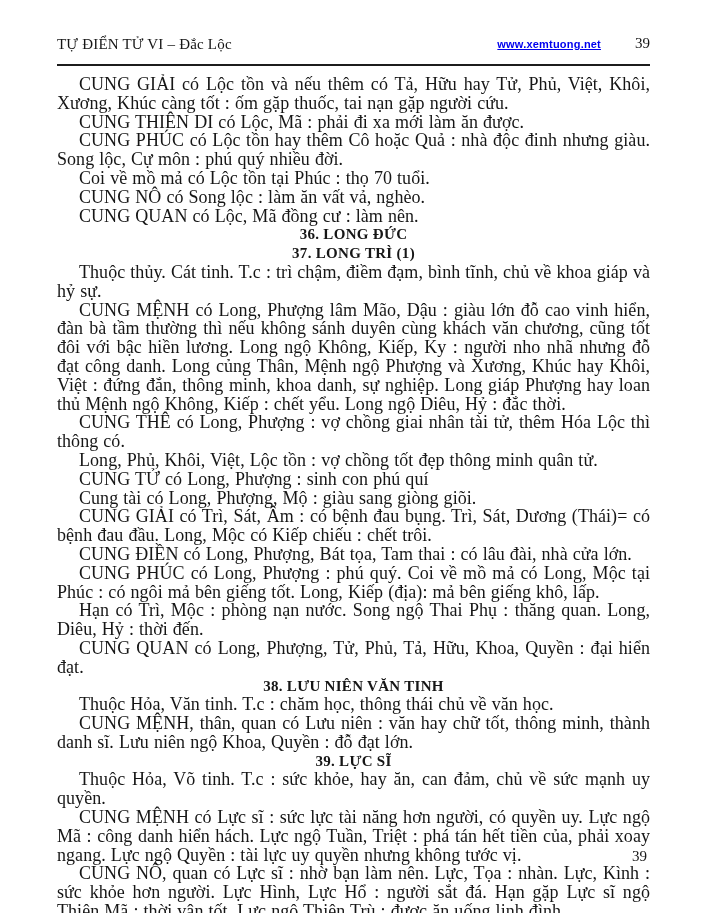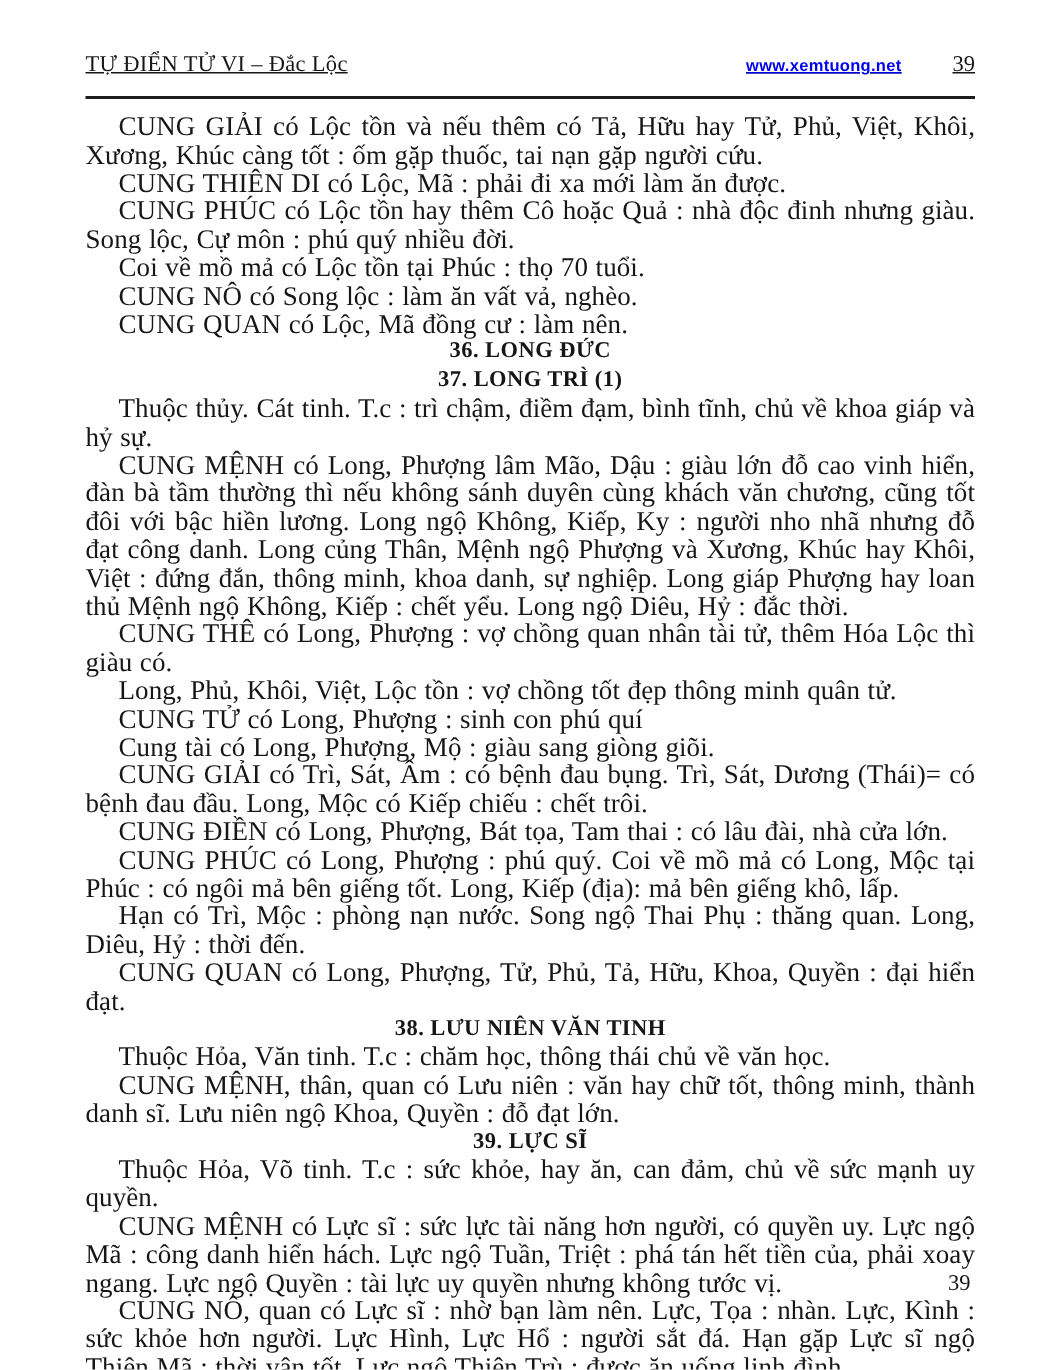--- a/index.html
+++ b/index.html
@@ -18,24 +18,23 @@
   .page {
     position: absolute;
     inset: 0;
     padding: 34px 55px 0 57px;
     box-sizing: border-box;
   }
   
   .header-row {
     display: flex;
     justify-content: space-between;
-    align-items: flex-start;
+    align-items: center;
     font-size: 15px;
     line-height: 19px;
-    text-decoration: underline;
   }
   .book-title {
     font-family: "Liberation Serif", serif;
     letter-spacing: 0.2px;
   }
   .header-right {
     display: flex;
     align-items: baseline;
     gap: 34px;
   }
@@ -107,21 +106,21 @@
   <p class="para">CUNG GIẢI có Lộc tồn và nếu thêm có Tả, Hữu hay Tử, Phủ, Việt, Khôi, Xương, Khúc càng tốt : ốm gặp thuốc, tai nạn gặp người cứu.</p>
       <p class="para">CUNG THIÊN DI có Lộc, Mã : phải đi xa mới làm ăn được.</p>
       <p class="para">CUNG PHÚC có Lộc tồn hay thêm Cô hoặc Quả : nhà độc đinh nhưng giàu. Song lộc, Cự môn : phú quý nhiều đời.</p>
       <p class="para">Coi về mồ mả có Lộc tồn tại Phúc : thọ 70 tuổi.</p>
       <p class="para">CUNG NÔ có Song lộc : làm ăn vất vả, nghèo.</p>
       <p class="para">CUNG QUAN có Lộc, Mã đồng cư : làm nên.</p>
       <h3 class="heading">36. LONG ĐỨC</h3>
       <h3 class="heading">37. LONG TRÌ (1)</h3>
       <p class="para">Thuộc thủy. Cát tinh. T.c : trì chậm, điềm đạm, bình tĩnh, chủ về khoa giáp và hỷ sự.</p>
       <p class="para">CUNG MỆNH có Long, Phượng lâm Mão, Dậu : giàu lớn đỗ cao vinh hiển, đàn bà tầm thường thì nếu không sánh duyên cùng khách văn chương, cũng tốt đôi với bậc hiền lương. Long ngộ Không, Kiếp, Ky : người nho nhã nhưng đỗ đạt công danh. Long củng Thân, Mệnh ngộ Phượng và Xương, Khúc hay Khôi, Việt : đứng đắn, thông minh, khoa danh, sự nghiệp. Long giáp Phượng hay loan thủ Mệnh ngộ Không, Kiếp : chết yểu. Long ngộ Diêu, Hỷ : đắc thời.</p>
-      <p class="para">CUNG THÊ có Long, Phượng : vợ chồng quan nhân tài tử, thêm Hóa Lộc thì giàu có.</p>
+      <p class="para">CUNG THÊ có Long, Phượng : vợ chồng giai nhân tài tử, thêm Hóa Lộc thì thông có.</p>
       <p class="para">Long, Phủ, Khôi, Việt, Lộc tồn : vợ chồng tốt đẹp thông minh quân tử.</p>
       <p class="para">CUNG TỬ có Long, Phượng : sinh con phú quí</p>
       <p class="para">Cung tài có Long, Phượng, Mộ : giàu sang giòng giõi.</p>
       <p class="para">CUNG GIẢI có Trì, Sát, Âm : có bệnh đau bụng. Trì, Sát, Dương (Thái)= có bệnh đau đầu. Long, Mộc có Kiếp chiếu : chết trôi.</p>
       <p class="para">CUNG ĐIỀN có Long, Phượng, Bát tọa, Tam thai : có lâu đài, nhà cửa lớn.</p>
       <p class="para">CUNG PHÚC có Long, Phượng : phú quý. Coi về mồ mả có Long, Mộc tại Phúc : có ngôi mả bên giếng tốt. Long, Kiếp (địa): mả bên giếng khô, lấp.</p>
       <p class="para">Hạn có Trì, Mộc : phòng nạn nước. Song ngộ Thai Phụ : thăng quan. Long, Diêu, Hỷ : thời đến.</p>
       <p class="para">CUNG QUAN có Long, Phượng, Tử, Phủ, Tả, Hữu, Khoa, Quyền : đại hiển đạt.</p>
       <h3 class="heading">38. LƯU NIÊN VĂN TINH</h3>
       <p class="para">Thuộc Hỏa, Văn tinh. T.c : chăm học, thông thái chủ về văn học.</p>

